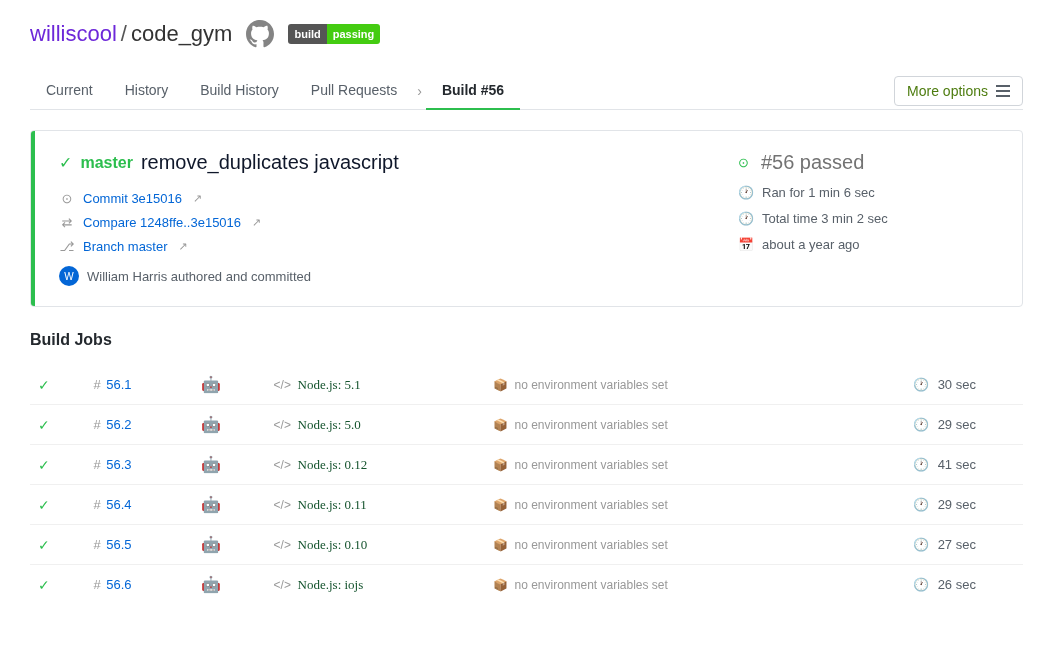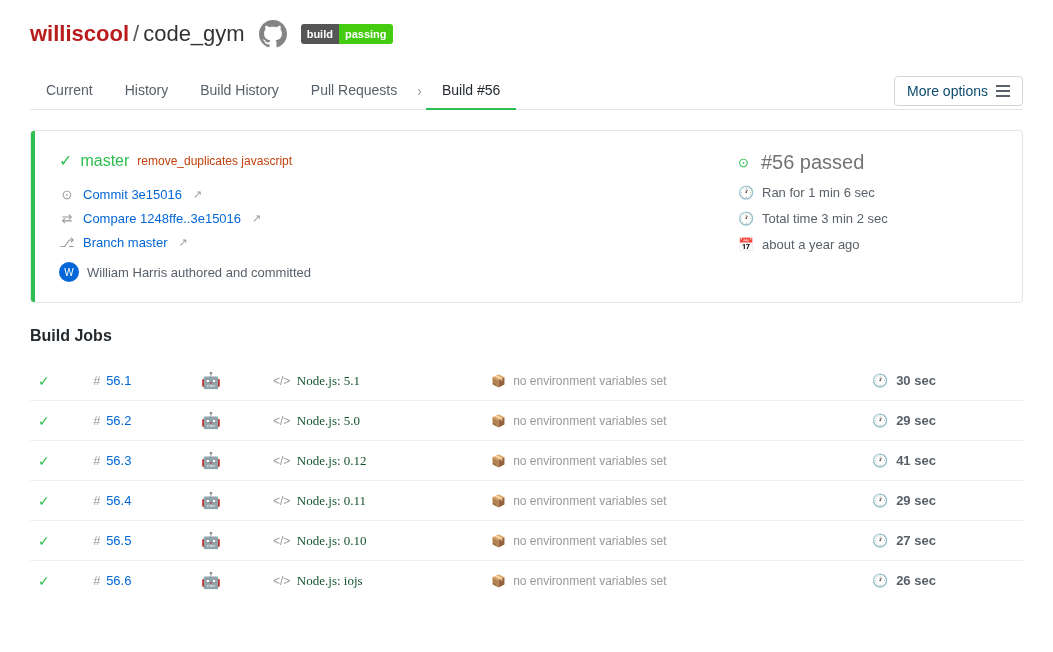--- a/index.html
+++ b/index.html
@@ -3,47 +3,47 @@
   <meta charset="utf-8">
   <style>
     * { box-sizing: border-box; margin: 0; padding: 0; }
     body { font-family: -apple-system, BlinkMacSystemFont, 'Segoe UI', Helvetica, Arial, sans-serif; font-size: 14px; color: #333; background: #fff; }
 
     .page { width: 1053px; min-height: 652px; padding: 20px 30px; }
 
     
     .repo-header { display: flex; align-items: center; gap: 10px; margin-bottom: 24px; }
     .repo-title { font-size: 22px; font-weight: 400; color: #333; }
-    .repo-title .owner { color: #b91c1c; font-weight: bold; }
+    .repo-title .owner { color: #6d28d9; }
     .repo-title .separator { color: #555; margin: 0 4px; }
     .repo-title .name { color: #333; }
     .github-icon { width: 28px; height: 28px; margin: 0 4px; opacity: 0.6; }
     .build-badge { display: inline-flex; border-radius: 3px; overflow: hidden; font-size: 11px; font-weight: 700; height: 20px; }
     .badge-build { background: #555; color: #fff; padding: 0 6px; display: flex; align-items: center; }
     .badge-passing { background: #44cc11; color: #fff; padding: 0 6px; display: flex; align-items: center; }
 
     
     .nav-bar { display: flex; align-items: center; border-bottom: 1px solid #e1e4e8; margin-bottom: 20px; position: relative; }
     .nav-item { padding: 10px 16px; color: #586069; text-decoration: none; font-size: 14px; cursor: pointer; border-bottom: 2px solid transparent; margin-bottom: -1px; text-align: center; }
-    .nav-item.active { color: #24292e; border-bottom-color: #2cbe4e; font-weight: 400; }
+    .nav-item.active { color: #24292e; border-bottom-color: #2cbe4e; font-weight: 700; }
     .nav-chevron { color: #999; margin: 0 4px; }
-    .more-options-btn { margin-left: auto; display: flex; align-items: center; gap: 8px; padding: 6px 12px; border: 1px solid #d1d5da; border-radius: 4px; background: #fff; cursor: pointer; font-size: 14px; color: #0c4a6e; }
+    .more-options-btn { margin-left: auto; display: flex; align-items: center; gap: 8px; padding: 6px 12px; border: 1px solid #d1d5da; border-radius: 4px; background: #fff; cursor: pointer; font-size: 14px; color: #4d7c0f; }
     .hamburger-icon { display: flex; flex-direction: column; gap: 3px; }
     .hamburger-icon span { display: block; width: 14px; height: 2px; background: #586069; }
 
     
     .build-card { border: 1px solid #e1e4e8; border-radius: 4px; margin-bottom: 24px; overflow: hidden; }
     .build-card-inner { display: flex; border-left: 4px solid #2cbe4e; padding: 20px 24px; gap: 40px; }
     .build-left { flex: 1; }
     .build-right { min-width: 260px; }
 
     .build-title { display: flex; align-items: center; gap: 8px; margin-bottom: 16px; }
     .check-icon-green { color: #2cbe4e; font-size: 16px; }
-    .branch-name { color: #2cbe4e; font-weight: 400; font-size: 16px; }
-    .commit-msg { color: #c2410c; font-size: 12px; }
+    .branch-name { color: #2cbe4e; font-weight: 700; font-size: 16px; }
+    .commit-msg { color: #0f172a; font-size: 20px; }
 
     .build-meta-row { display: flex; align-items: center; gap: 8px; margin-bottom: 8px; color: #586069; font-size: 13px; }
     .build-meta-icon { width: 16px; height: 16px; display: inline-flex; align-items: center; justify-content: center; color: #999; flex-shrink: 0; }
 
     .build-author { display: flex; align-items: center; gap: 8px; margin-top: 12px; color: #586069; font-size: 13px; }
     .author-avatar { width: 20px; height: 20px; border-radius: 50%; background: #0366d6; display: flex; align-items: center; justify-content: center; color: white; font-size: 10px; }
 
     .build-right-row { display: flex; align-items: center; gap: 8px; margin-bottom: 10px; color: #586069; font-size: 13px; }
     .passed-label { color: #737373; font-size: 20px; font-weight: 500; }
     .passed-icon { color: #2cbe4e; margin-right: 4px; }
@@ -52,21 +52,21 @@
     .section-title { font-size: 16px; font-weight: 600; color: #24292e; margin-bottom: 16px; }
     .jobs-table { width: 100%; border-collapse: collapse; }
     .jobs-table tr { border-bottom: 1px solid #f0f0f0; }
     .jobs-table tr:last-child { border-bottom: none; }
     .jobs-table td { padding: 10px 8px; vertical-align: middle; color: #586069; font-size: 13px; }
     .job-check { color: #2cbe4e; font-size: 14px; width: 20px; }
     .job-hash { color: #999; margin-right: 2px; }
     .job-number { color: #0366d6; cursor: pointer; }
     .job-lang { color: #14532d; font-family: Liberation Serif, serif; }
     .job-env { color: #999; font-size: 12px; }
-    .job-time { color: #586069; font-size: 13px; text-align: left; font-weight: bold; }
+    .job-time { color: #586069; font-size: 13px; text-align: center; }
     .icon-small { font-size: 12px; color: #999; margin-right: 3px; }
 
     .link-icon { font-size: 11px; color: #999; margin-left: 3px; }
     a { color: #0366d6; text-decoration: none; }
   </style>
 </head>
 <body>
 
 <div class="page">
 

